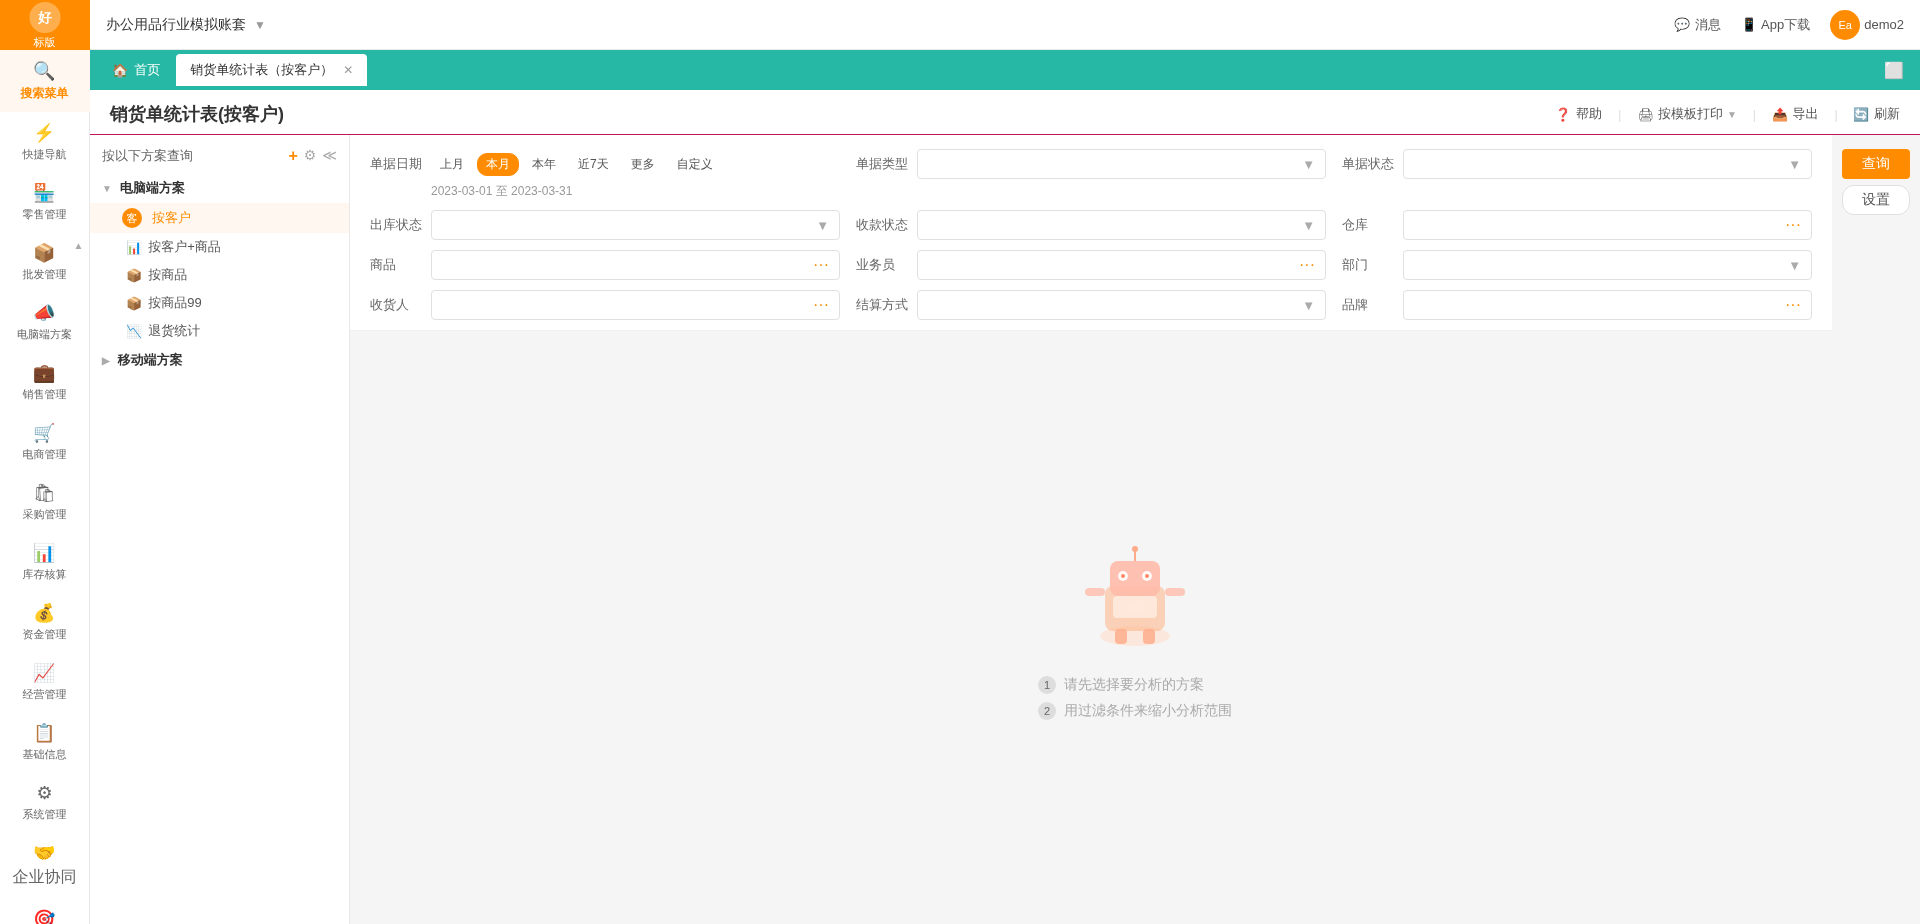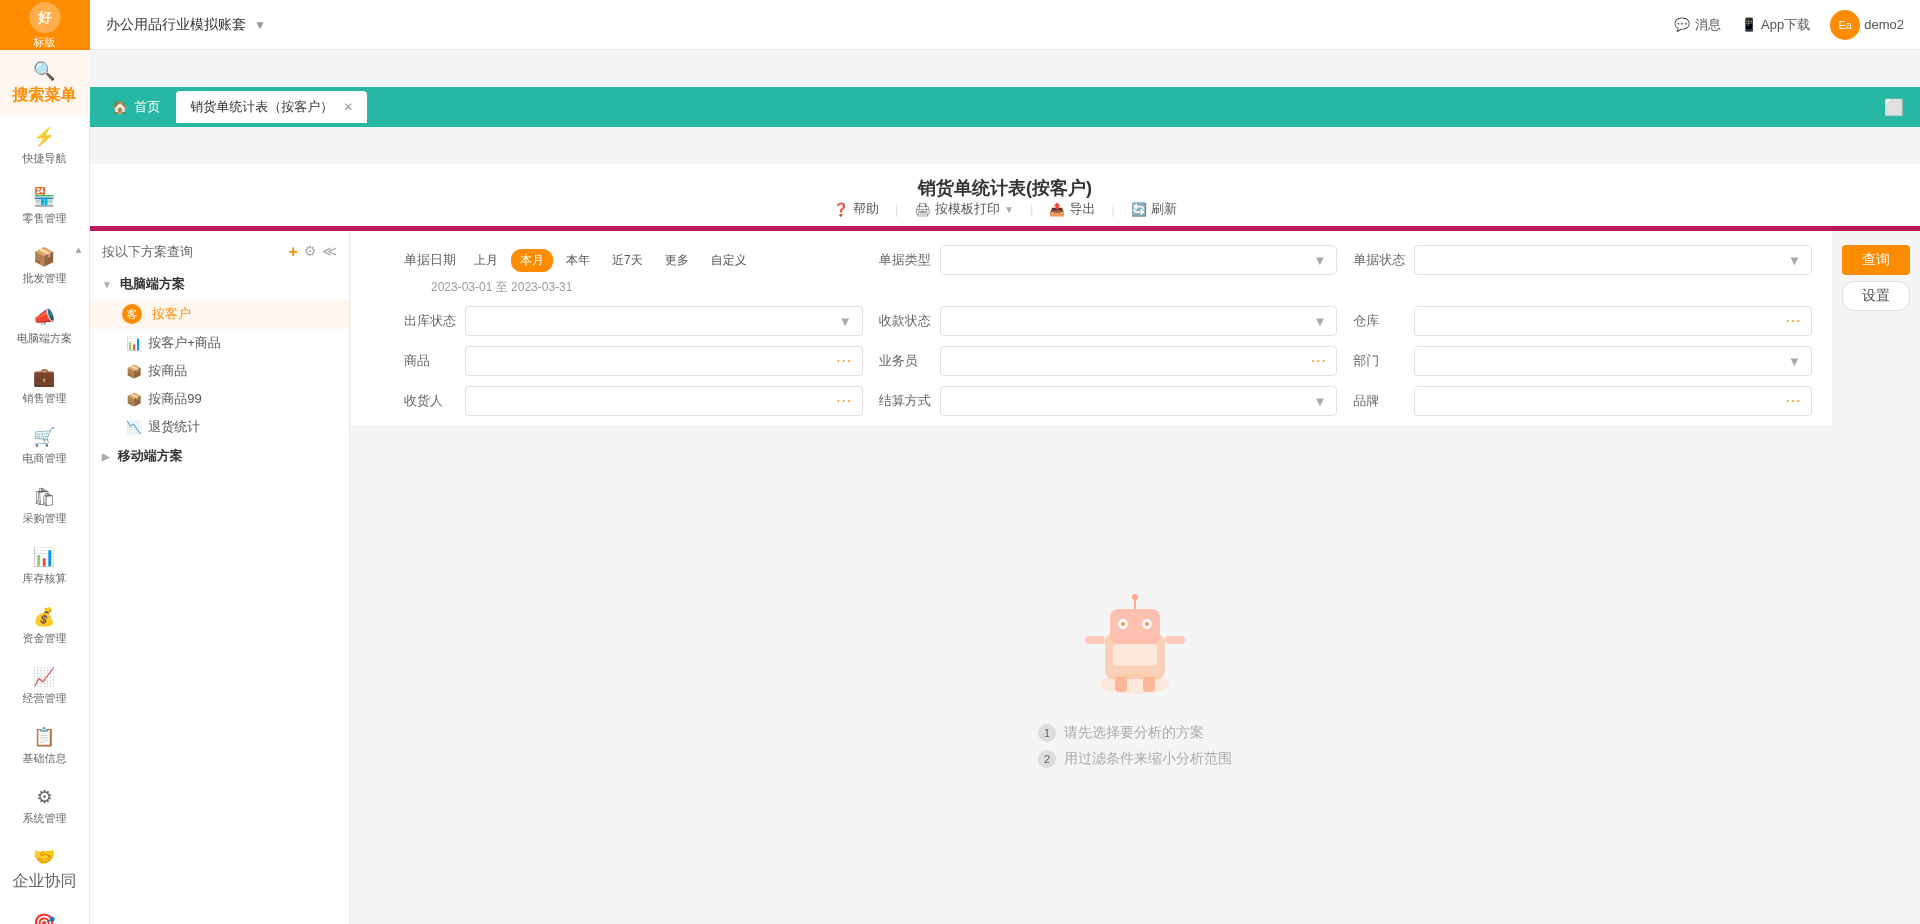--- a/index.html
+++ b/index.html
@@ -10,21 +10,21 @@
 
     
     .sidebar { width: 90px; background: #fff; border-right: 1px solid #e8e8e8; display: flex; flex-direction: column; align-items: center; padding-top: 0; flex-shrink: 0; }
     .sidebar-logo { width: 90px; height: 50px; background: #ff8c00; display: flex; align-items: center; justify-content: center; flex-direction: column; }
     .sidebar-logo-text { color: #fff; font-size: 11px; }
     .sidebar-item { width: 90px; padding: 10px 5px; display: flex; flex-direction: column; align-items: center; cursor: pointer; font-size: 12px; color: #666; border-bottom: none; }
     .sidebar-item-icon { font-size: 18px; margin-bottom: 3px; }
     .sidebar-search { background: #fff7f0; color: #ff8c00; font-weight: bold; }
 
     
-    .main-area { flex: 1; display: flex; flex-direction: column; gap: 37px; }
+    .main-area { flex: 1; display: flex; flex-direction: column; }
 
     
     .topbar { height: 50px; background: #fff; border-bottom: 1px solid #e8e8e8; display: flex; align-items: center; padding: 0 16px; gap: 16px; justify-content: space-between; }
     .topbar-left { display: flex; align-items: center; gap: 8px; }
     .topbar-title { font-size: 14px; color: #333; }
     .topbar-dropdown { color: #999; font-size: 12px; cursor: pointer; }
     .topbar-right { display: flex; align-items: center; gap: 20px; }
     .topbar-btn { display: flex; align-items: center; gap: 4px; font-size: 13px; color: #555; cursor: pointer; }
     .user-avatar { width: 30px; height: 30px; border-radius: 50%; background: #ff8c00; display: flex; align-items: center; justify-content: center; color: #fff; font-size: 11px; }
 
@@ -33,21 +33,21 @@
     .tab { display: flex; align-items: center; gap: 6px; padding: 0 14px; height: 32px; border-radius: 4px 4px 0 0; cursor: pointer; font-size: 13px; }
     .tab.home { background: transparent; color: #fff; }
     .tab.active { background: #fff; color: #333; }
     .tab-close { font-size: 12px; color: #999; cursor: pointer; margin-left: 4px; }
     .tab-maximize { margin-left: auto; color: #fff; cursor: pointer; font-size: 16px; padding: 4px 8px; }
 
     
     .page-content { flex: 1; display: flex; flex-direction: column; overflow: hidden; }
 
     
-    .page-header { padding: 12px 20px 8px 20px; display: flex; align-items: center; justify-content: space-between; background: #fff; border-bottom: 5px solid #be185d; flex-direction: column; }
+    .page-header { padding: 12px 20px 8px 20px; display: flex; align-items: center; justify-content: space-between; background: #fff; border-bottom: 1px solid #be185d; }
     .page-title { font-size: 18px; font-weight: bold; color: #333; }
     .page-actions { display: flex; align-items: center; gap: 16px; }
     .page-action-btn { display: flex; align-items: center; gap: 4px; font-size: 13px; color: #555; cursor: pointer; }
     .page-action-divider { color: #e0e0e0; }
 
     
     .body-layout { display: flex; flex: 1; overflow: hidden; }
 
     
     .left-panel { width: 260px; background: #fff; border-right: 1px solid #e8e8e8; padding: 12px 0; flex-shrink: 0; overflow-y: auto; }
@@ -75,21 +75,21 @@
 
     
     .empty-state { display: flex; flex-direction: column; align-items: center; justify-content: center; flex: 1; padding: 60px; }
     .empty-icon { width: 120px; height: 120px; margin-bottom: 20px; }
     .empty-tips { display: flex; flex-direction: column; gap: 8px; }
     .empty-tip { display: flex; align-items: center; gap: 8px; font-size: 14px; color: #aaa; }
     .tip-num { width: 18px; height: 18px; border-radius: 50%; background: #ddd; display: flex; align-items: center; justify-content: center; font-size: 11px; color: #666; flex-shrink: 0; }
 
     
     .filter-container { background: #fff; padding: 14px 20px 10px 20px; border-bottom: 1px solid #f0f0f0; }
-    .filter-row-grid { display: grid; grid-template-columns: 1fr 1fr 1fr; gap: 10px 16px; align-items: center; margin-left: 34px; }
+    .filter-row-grid { display: grid; grid-template-columns: 1fr 1fr 1fr; gap: 10px 16px; align-items: center; }
     .filter-field { display: flex; align-items: center; gap: 6px; }
     .filter-field-label { font-size: 13px; color: #666; white-space: nowrap; min-width: 55px; }
     .select-box { border: 1px solid #e0e0e0; border-radius: 4px; padding: 5px 10px; font-size: 13px; height: 30px; display: flex; align-items: center; justify-content: space-between; cursor: pointer; flex: 1; background: #fff; }
     .select-box-down { color: #aaa; }
     .input-box { border: 1px solid #e0e0e0; border-radius: 4px; padding: 5px 10px; font-size: 13px; height: 30px; flex: 1; }
     .dots-icon { color: #ff8c00; font-size: 16px; cursor: pointer; }
 
     .content-area { flex: 1; display: flex; flex-direction: column; overflow: hidden; }
     .filter-and-btn { display: flex; }
     .filters-main { flex: 1; }
@@ -105,21 +105,21 @@
     <div class="sidebar-logo">
       <svg width="36" height="36" viewBox="0 0 36 36">
         <circle cx="18" cy="18" r="16" fill="#fff" opacity="0.3"></circle>
         <text x="18" y="23" text-anchor="middle" font-size="14" fill="#fff" font-weight="bold">好</text>
       </svg>
       <div class="sidebar-logo-text">标版</div>
     </div>
 
     <div class="sidebar-item sidebar-search">
       <span class="sidebar-item-icon">🔍</span>
-      <span style="font-size:16px">搜索菜单</span>
+      <span style="font-size:12px">搜索菜单</span>
     </div>
     <div class="sidebar-item">
       <span class="sidebar-item-icon">⚡</span>
       <span style="font-size:11px">快捷导航</span>
     </div>
     <div class="sidebar-item">
       <span class="sidebar-item-icon">🏪</span>
       <span style="font-size:11px">零售管理</span>
     </div>
     <div class="sidebar-item" style="position:relative">

